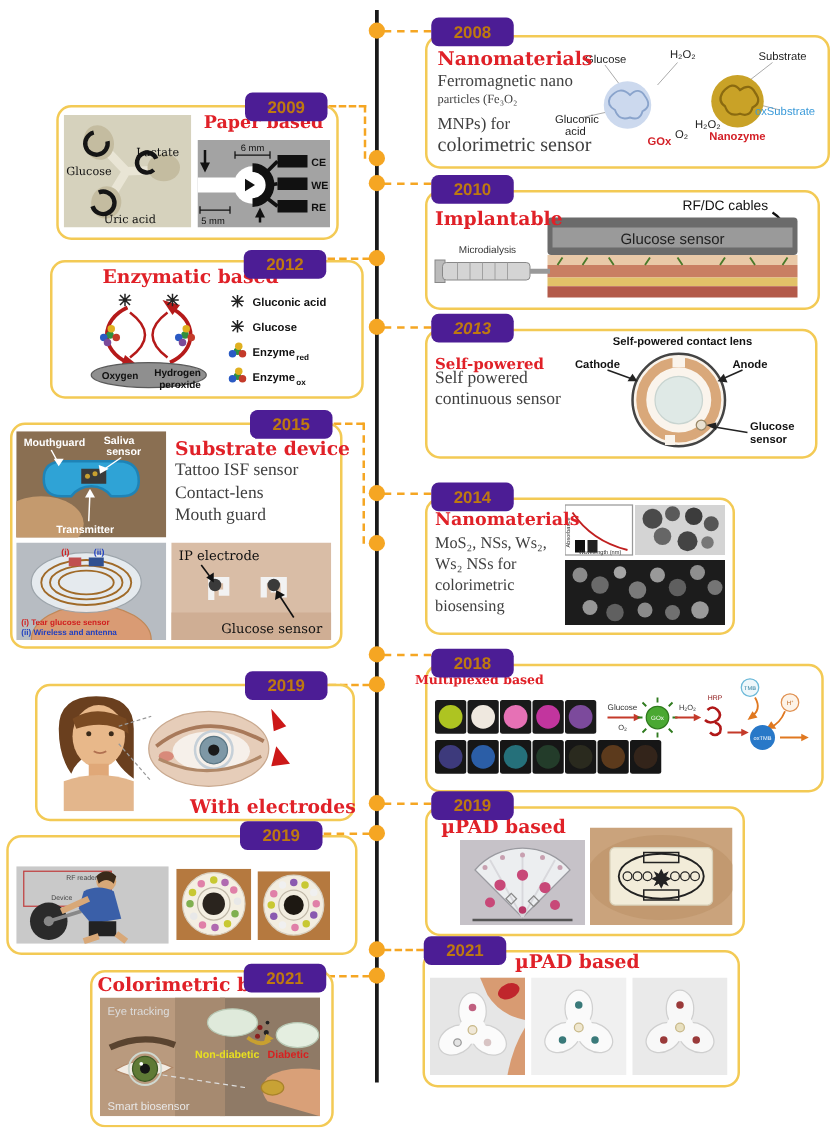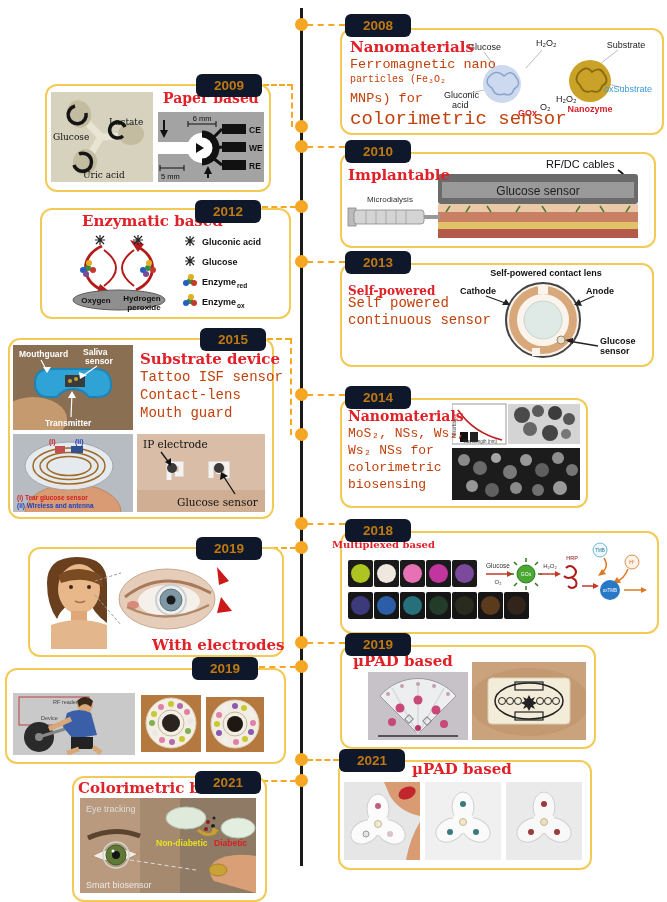--- a/index.html
+++ b/index.html
@@ -2,26 +2,26 @@
 <html><head>
 <meta charset="utf-8">
 <style>
   html,body{margin:0;padding:0;background:#fff;}
   .canvas{position:relative;width:667px;height:902px;background:#fff;overflow:hidden;
           font-family:"Liberation Sans",sans-serif;}
   .tline{position:absolute;left:300px;top:8px;width:3px;height:858px;background:#1a1a1a;z-index:3;}
   .dot{position:absolute;width:13px;height:13px;border-radius:50%;background:#F5A623;z-index:6;}
   .ch{position:absolute;border-top:2px dashed #F5A623;z-index:1;}
   .cv{position:absolute;border-left:2px dashed #F5A623;z-index:1;}
-  .tab{position:absolute;width:66px;height:23px;background:#0f172a;border-radius:6px;
+  .tab{position:absolute;width:66px;height:23px;background:#4c1d95;border-radius:6px;
        color:#BE7910;font-weight:bold;font-size:13.5px;line-height:23px;text-align:center;z-index:5;}
   .panel{position:absolute;background:#fff;border:2px solid #F3CA55;border-radius:12px;z-index:2;}
   .ptitle{position:absolute;font-family:"DejaVu Serif","Liberation Serif",serif;font-weight:bold;
           color:#E02128;z-index:4;white-space:nowrap;}
-  .sline{position:absolute;font-family:Liberation Mono, monospace;color:#c2410c;z-index:4;
+  .sline{position:absolute;font-family:Liberation Serif, serif;color:#404040;z-index:4;
          white-space:nowrap;}
   .ill{position:absolute;z-index:3;}
   svg{display:block;}
   svg text{font-family:"Liberation Sans",sans-serif;}
   svg .serif{font-family:"DejaVu Serif","Liberation Serif",serif;}
 </style>
 </head>
 <body>
 
 <div class="canvas">
@@ -57,21 +57,21 @@
   <div class="dot" style="left:295px;top:660px;"></div>
   <div class="dot" style="left:295px;top:753px;"></div>
   <div class="dot" style="left:295px;top:774px;"></div>
 
   <div class="tab" style="left:345px;top:14px;">2008</div>
   <div class="panel" style="left:340px;top:28px;width:320px;height:103px;"></div>
   <div class="ptitle" style="left:350px;top:38px;font-size:15px;">Nanomaterials</div>
   <div class="sline" style="left:350px;top:57px;font-size:13.5px;">Ferromagnetic nano</div>
   <div class="sline" style="left:350px;top:74px;font-size:10px;">particles (Fe₃O₂</div>
   <div class="sline" style="left:350px;top:91px;font-size:13.5px;">MNPs) for</div>
-  <div class="sline" style="left:350px;top:108px;font-size:19px;">colorimetric sensor</div>
+  <div class="sline" style="left:350px;top:108px;font-size:16px;">colorimetric sensor</div>
   <svg class="ill" style="left:438px;top:34px;" width="218" height="94" viewBox="0 0 218 94">
     <line x1="46" y1="18" x2="58" y2="34" stroke="#aaa" stroke-width="0.8"></line>
     <line x1="104" y1="16" x2="88" y2="34" stroke="#aaa" stroke-width="0.8"></line>
     <line x1="180" y1="16" x2="162" y2="30" stroke="#aaa" stroke-width="0.8"></line>
     <line x1="28" y1="60" x2="46" y2="56" stroke="#aaa" stroke-width="0.8"></line>
     <line x1="186" y1="54" x2="170" y2="50" stroke="#aaa" stroke-width="0.8"></line>
     <circle cx="64" cy="50" r="19" fill="#ccd9ee"></circle>
     <path d="M50 44 q8 -10 16 -2 q7 -7 12 1 q6 8 -2 12 q-2 8 -10 5 q-9 3 -12 -6 q-7 -4 -4 -10" stroke="#8aa4cc" fill="none" stroke-width="1.5"></path>
     <circle cx="152" cy="47" r="21" fill="#c9a227"></circle>
     <path d="M140 40 q8 -10 14 -2 q8 -6 12 2 q6 8 -2 12 q-2 8 -10 5 q-9 3 -12 -6 q-6 -4 -2 -11" stroke="#8a6a10" fill="none" stroke-width="1.8"></path>
@@ -204,21 +204,21 @@
     <g transform="translate(146,71)">
       <circle r="3" fill="#2f8f3f"></circle>
         <circle cx="4" cy="2" r="3" fill="#c43a2a"></circle>
         <circle cx="-4" cy="2" r="3" fill="#2a5ac4"></circle>
         <circle cx="1" cy="-4" r="3" fill="#e0b020"></circle>
     </g>
     <text x="158" y="75" font-size="9" font-weight="bold" fill="#111">Enzyme</text>
     <text x="193" y="78" font-size="6.5" font-weight="bold" fill="#111">ox</text>
   </svg>
 
-  <div class="tab" style="left:345px;top:251px;">2013</div>
+  <div class="tab" style="left:345px;top:251px;font-style:italic;">2013</div>
   <div class="panel" style="left:340px;top:263px;width:310px;height:100px;"></div>
   <div class="ptitle" style="left:348px;top:284px;font-size:12px;">Self-powered</div>
   <div class="sline" style="left:348px;top:295px;font-size:14px;">Self powered</div>
   <div class="sline" style="left:348px;top:312px;font-size:14px;">continuous sensor</div>
   <svg class="ill" style="left:428px;top:266px;" width="218" height="94" viewBox="0 0 218 94">
     <text x="118" y="10" font-size="9" font-weight="bold" fill="#111" text-anchor="middle">Self-powered contact lens</text>
     <circle cx="115" cy="54" r="37" fill="#faf4ec" stroke="#444" stroke-width="2"></circle>
     <circle cx="115" cy="54" r="30" fill="none" stroke="#d9a87a" stroke-width="8"></circle>
     <rect x="110" y="19" width="10" height="9" fill="#faf4ec"></rect>
     <rect x="104" y="82" width="8" height="8" fill="#faf4ec"></rect>

